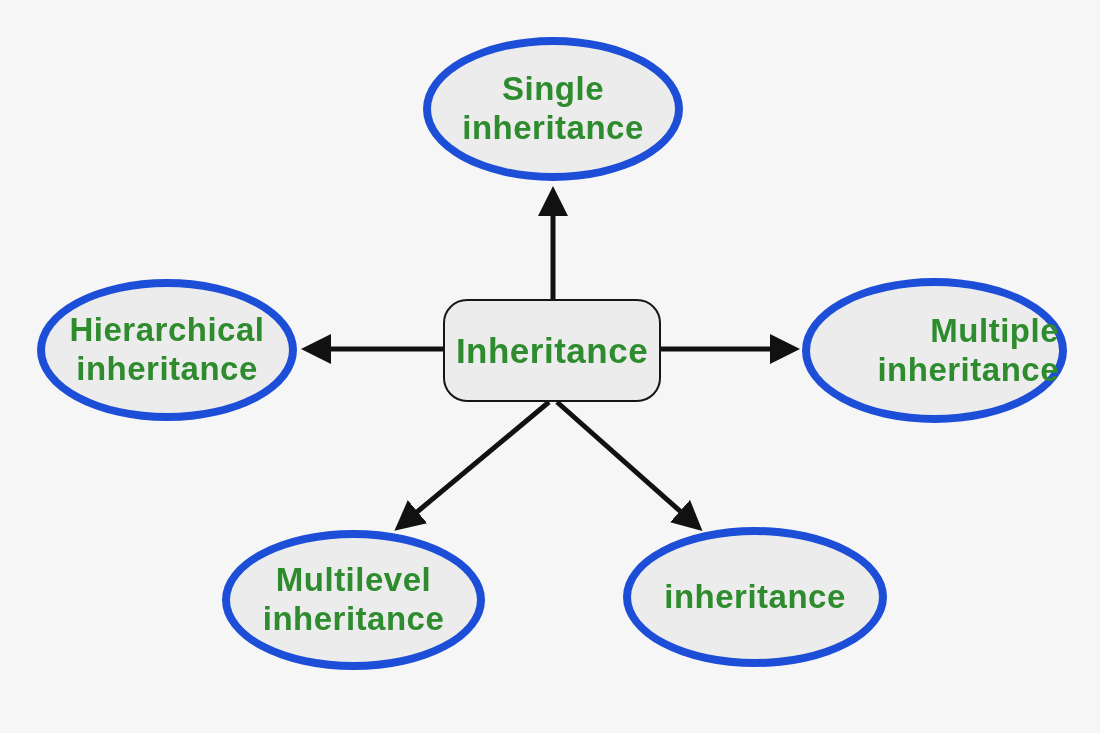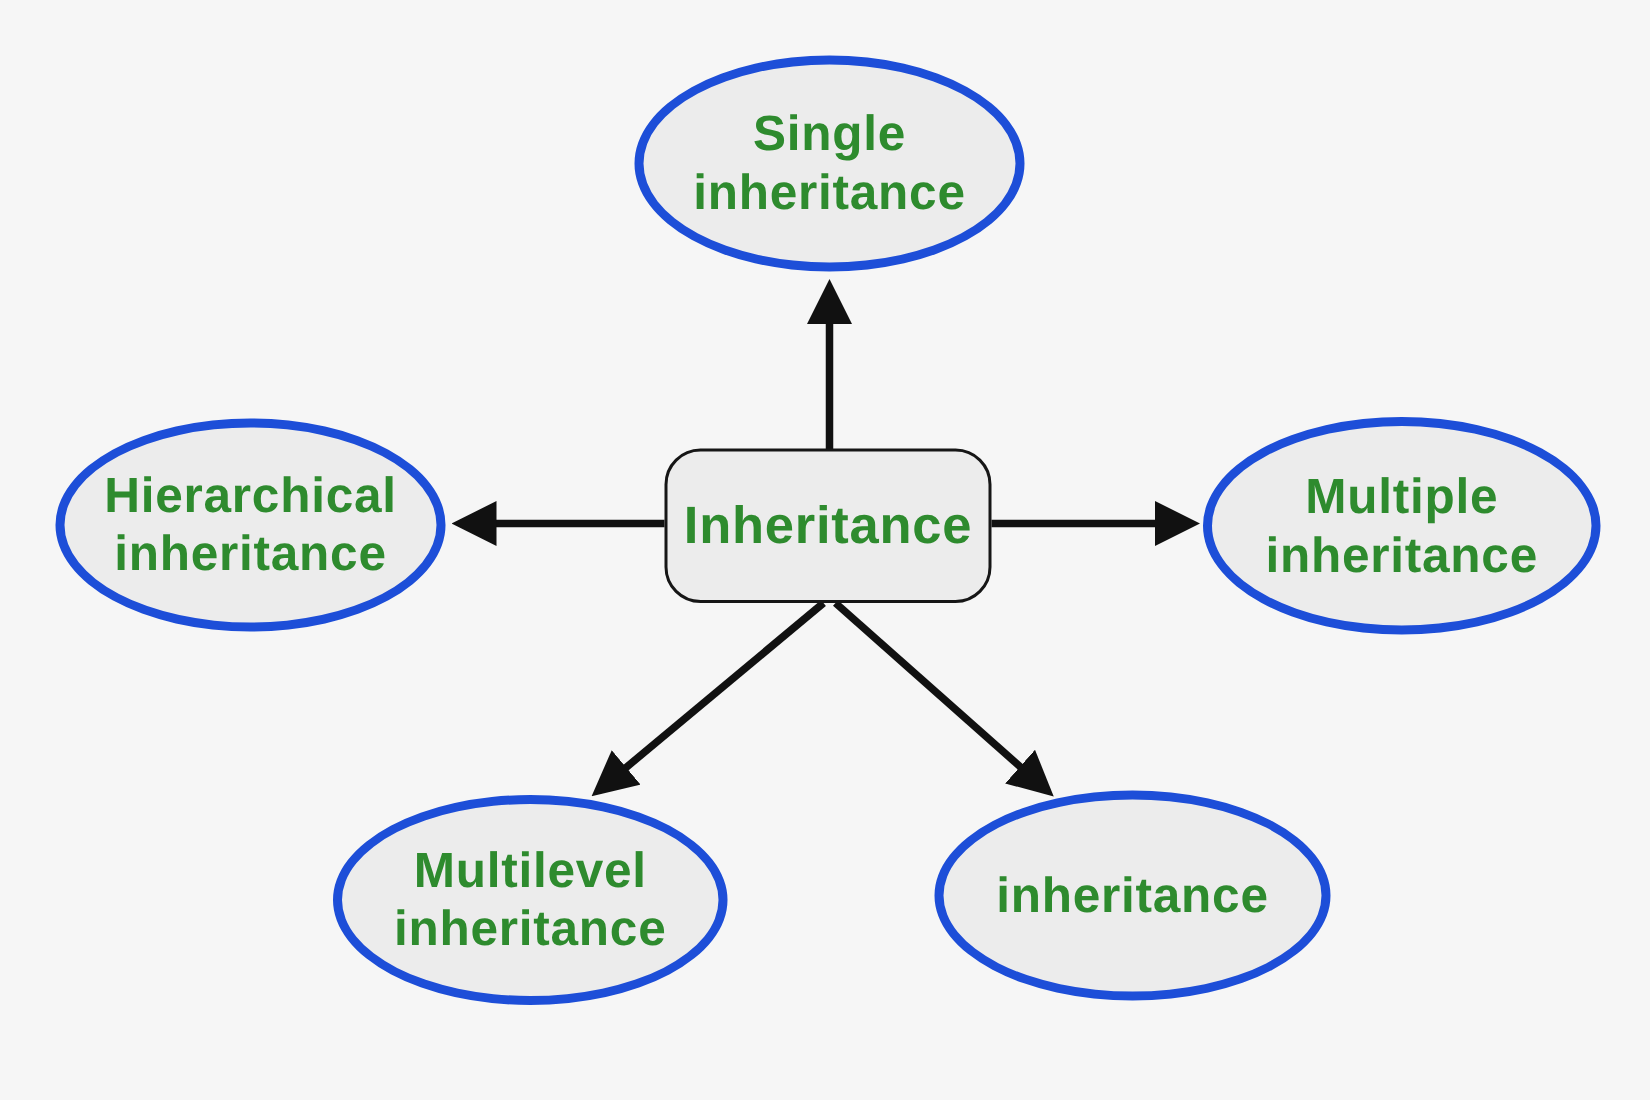--- a/index.html
+++ b/index.html
@@ -31,21 +31,21 @@
     text-align: center;
     box-sizing: border-box;
     background: #ececec;
     color: #2e8b2e;
     font-weight: bold;
     font-size: 33px;
     line-height: 1.18;
     letter-spacing: 0.5px;
   }
   .ellipse {
-    border: 6px solid #1d4ed8;
+    border: 8px solid #1d4ed8;
     border-radius: 50%;
   }
   .center-box {
     border: 2px solid #161616;
     border-radius: 24px;
     font-size: 35px;
   }
   .node span {
     display: block;
     white-space: nowrap;
@@ -72,21 +72,21 @@
   <div class="node ellipse" style="left:423px; top:37px; width:260px; height:144px;">
     <span>Single</span>
     <span>inheritance</span>
   </div>
 
   <div class="node ellipse" style="left:37px; top:279px; width:260px; height:142px;">
     <span>Hierarchical</span>
     <span>inheritance</span>
   </div>
 
-  <div class="node ellipse" style="left:802px; top:278px; width:265px; height:145px;">
+  <div class="node ellipse" style="left:802px; top:278px; width:265px; height:145px;align-items:flex-end;">
     <span>Multiple</span>
     <span>inheritance</span>
   </div>
 
   <div class="node ellipse" style="left:222px; top:530px; width:263px; height:140px;align-items:center;">
     <span>Multilevel</span>
     <span>inheritance</span>
   </div>
 
   <div class="node ellipse" style="left:623px; top:527px; width:264px; height:140px;">

